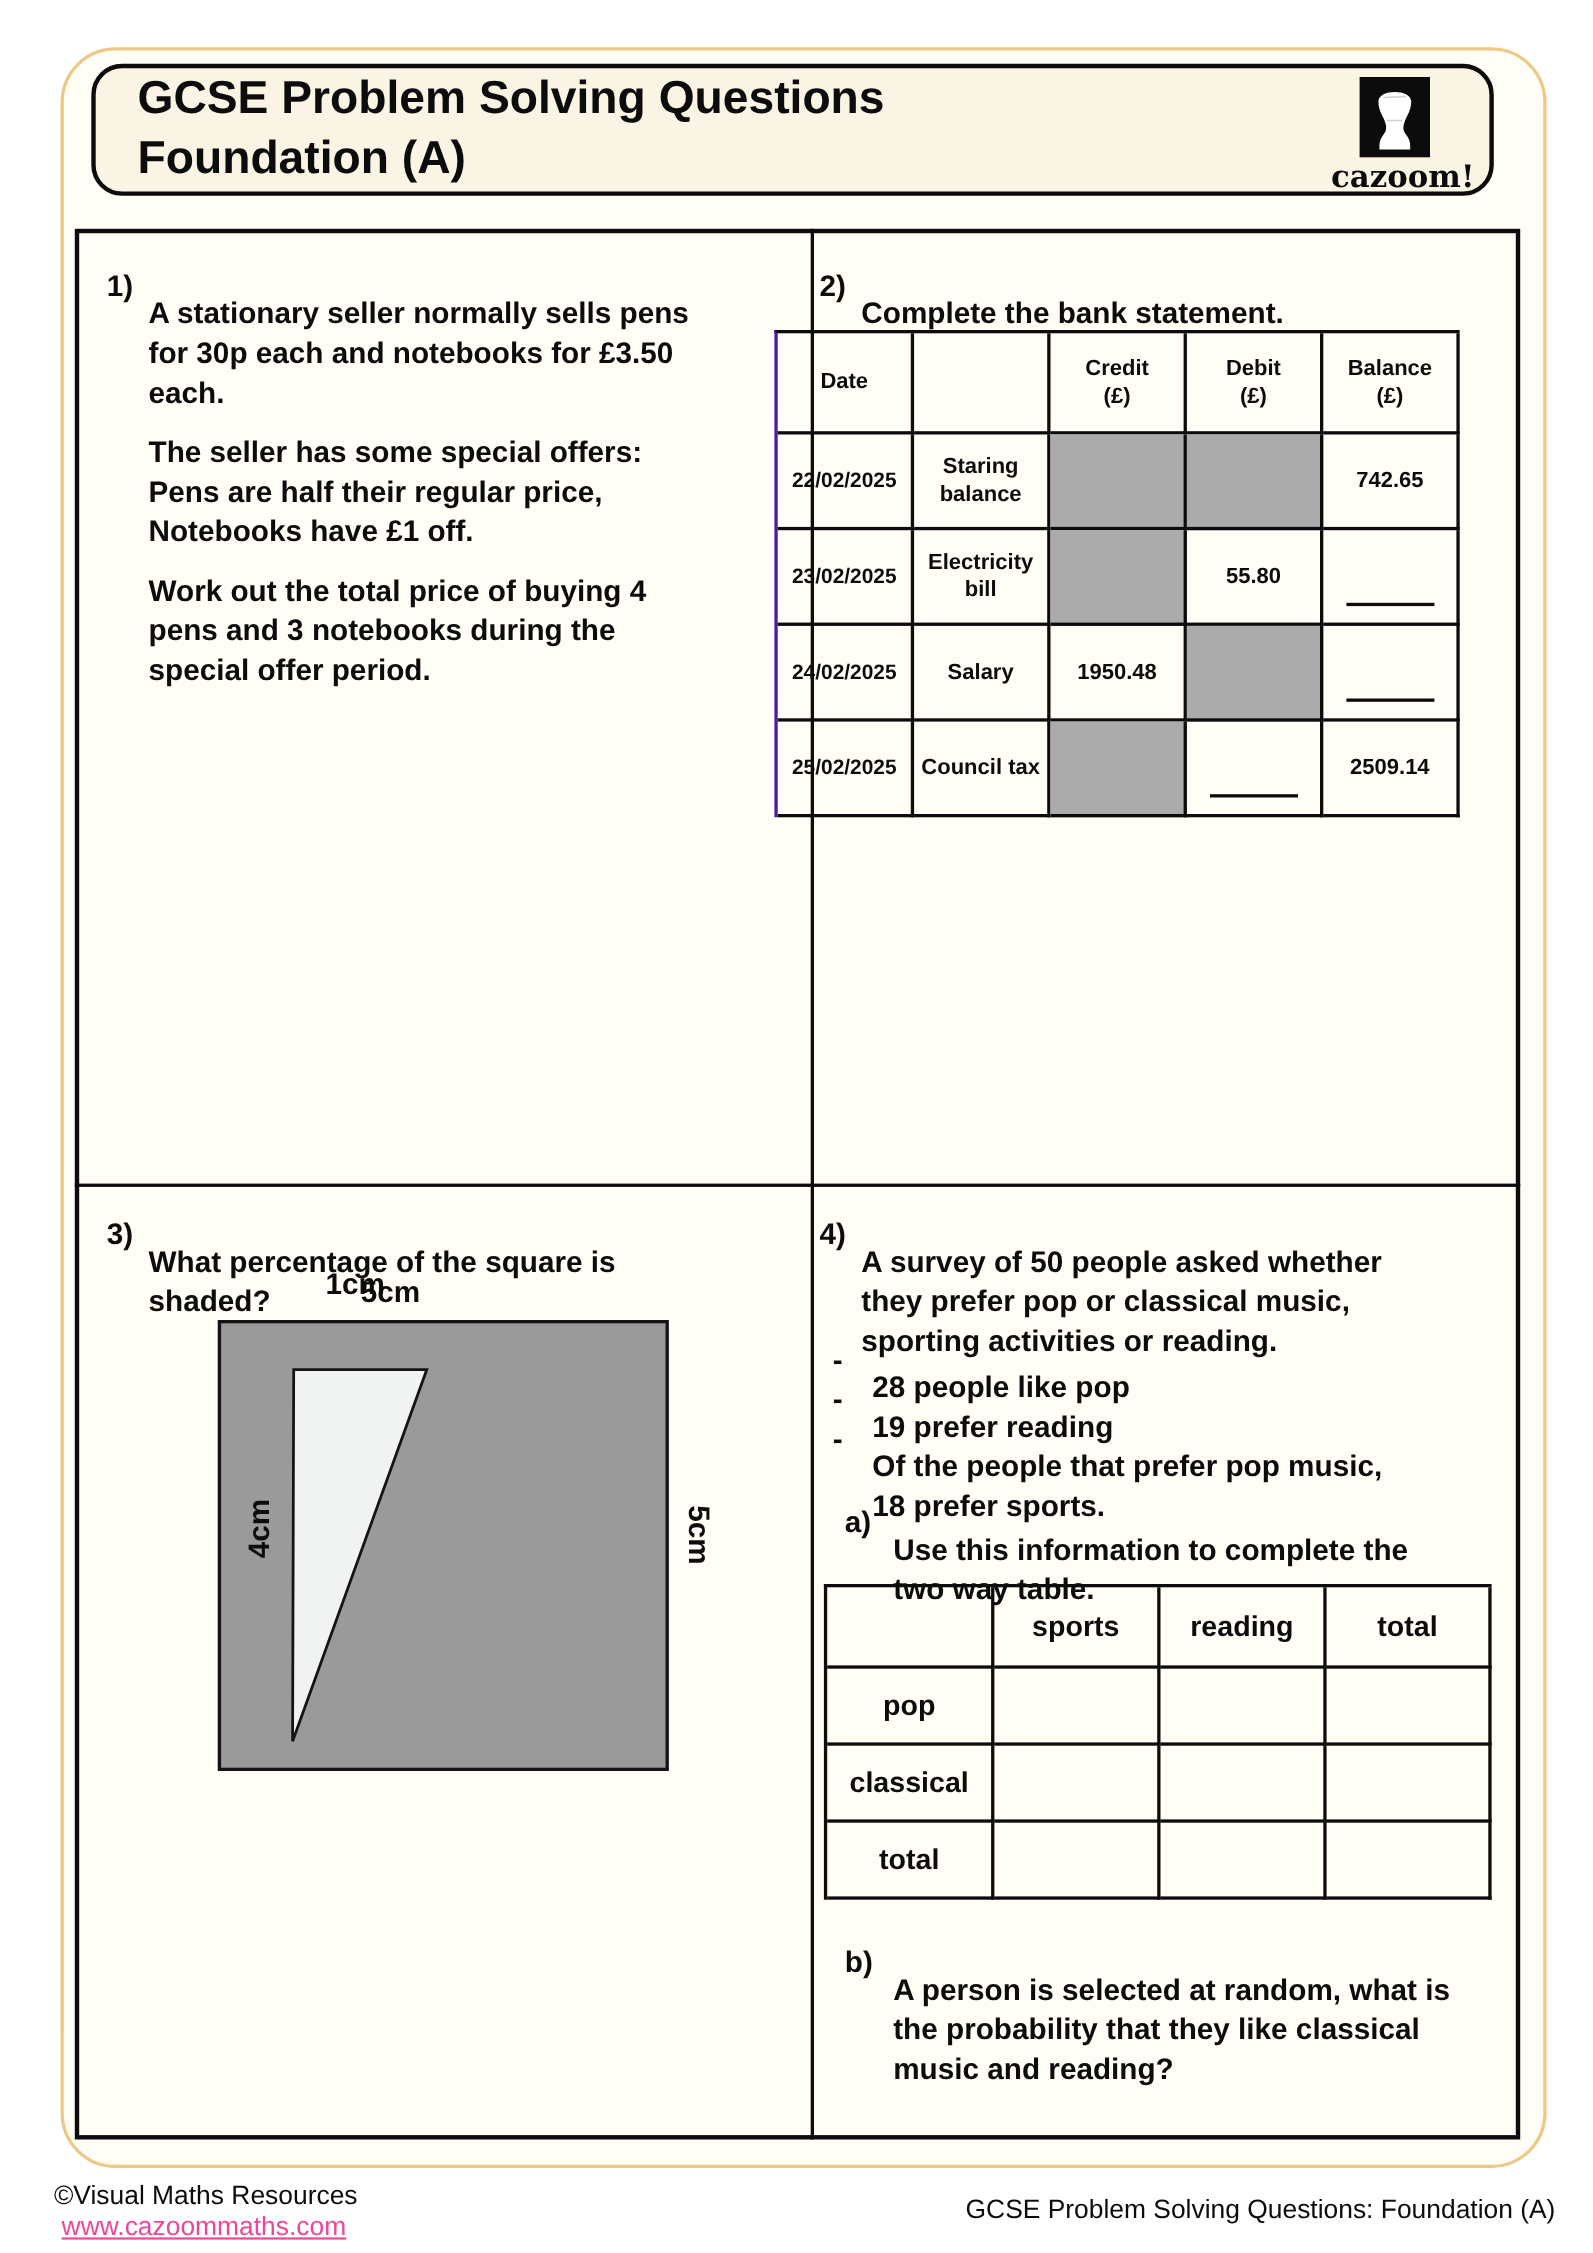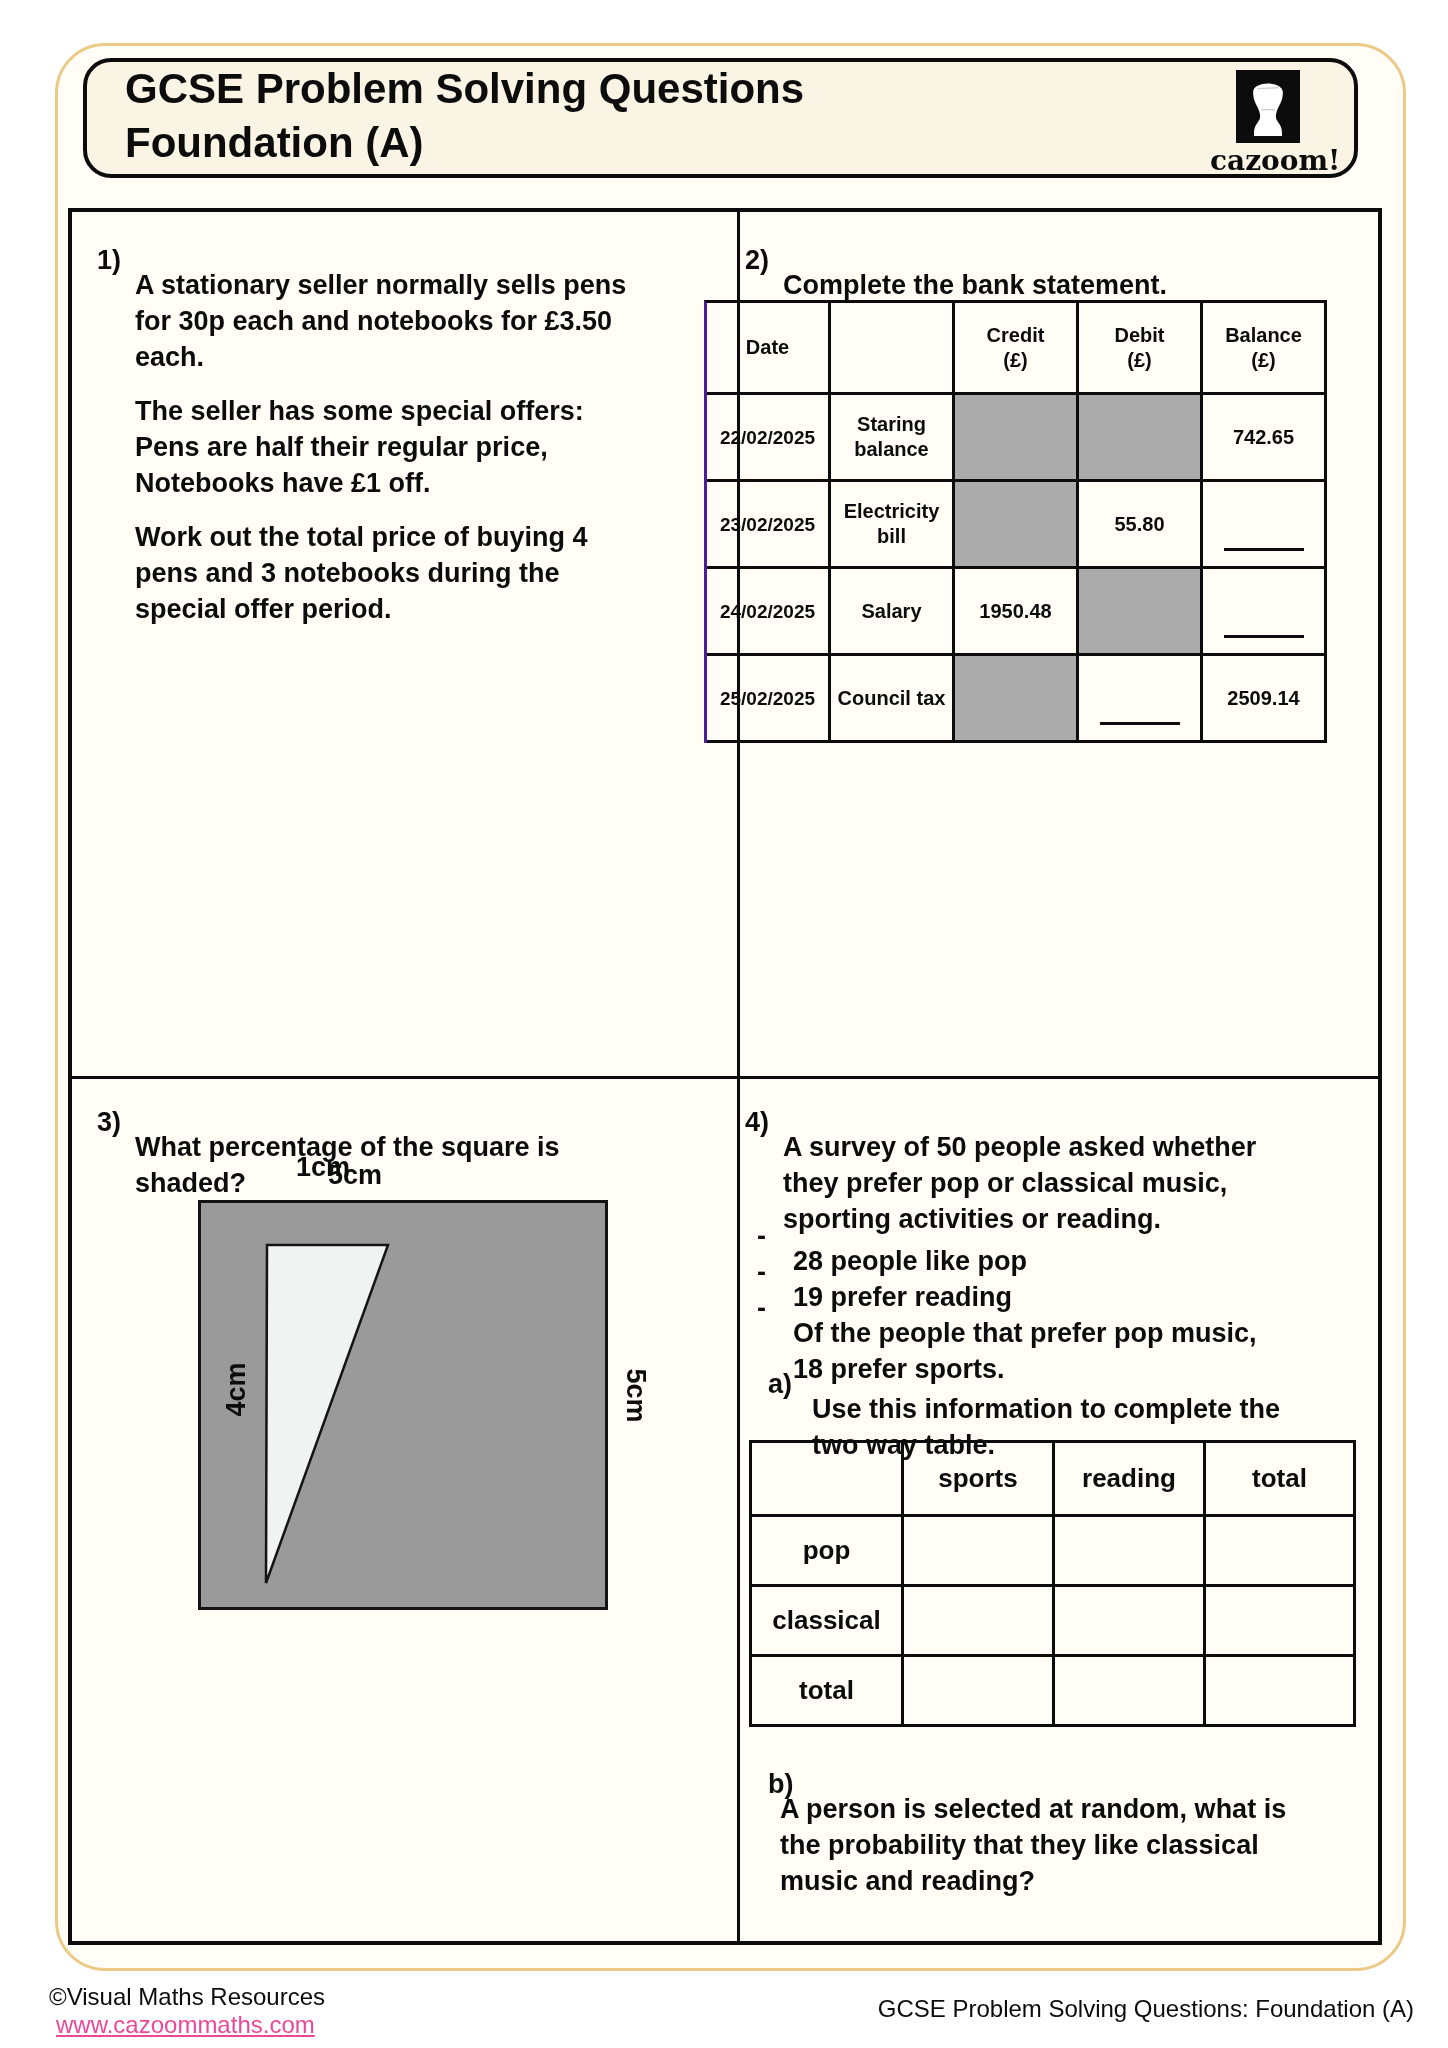--- a/index.html
+++ b/index.html
@@ -212,21 +212,21 @@
     <div class="tw-c"></div>
     <div class="tw-c"></div>
 
     <div class="tw-c">total</div>
     <div class="tw-c"></div>
     <div class="tw-c"></div>
     <div class="tw-c"></div>
   </div>
 
   <div class="qnum" style="left:768px;top:1766px;">b)</div>
-  <div class="qtext" style="left:780px;top:1766px;">
+  <div class="qtext" style="left:812px;top:1766px;">
     <span>A person is selected at random, what is</span>
     <span>the probability that they like classical</span>
     <span>music and reading?</span>
   </div>
 
   <div class="foot" style="left:49px;top:1982px;">©Visual Maths Resources</div>
   <div class="foot foot-link" style="left:56px;top:2010px;">www.cazoommaths.com</div>
   <div class="foot" style="right:34px;top:1994px;">GCSE Problem Solving Questions: Foundation (A)</div>
 
 </div>

